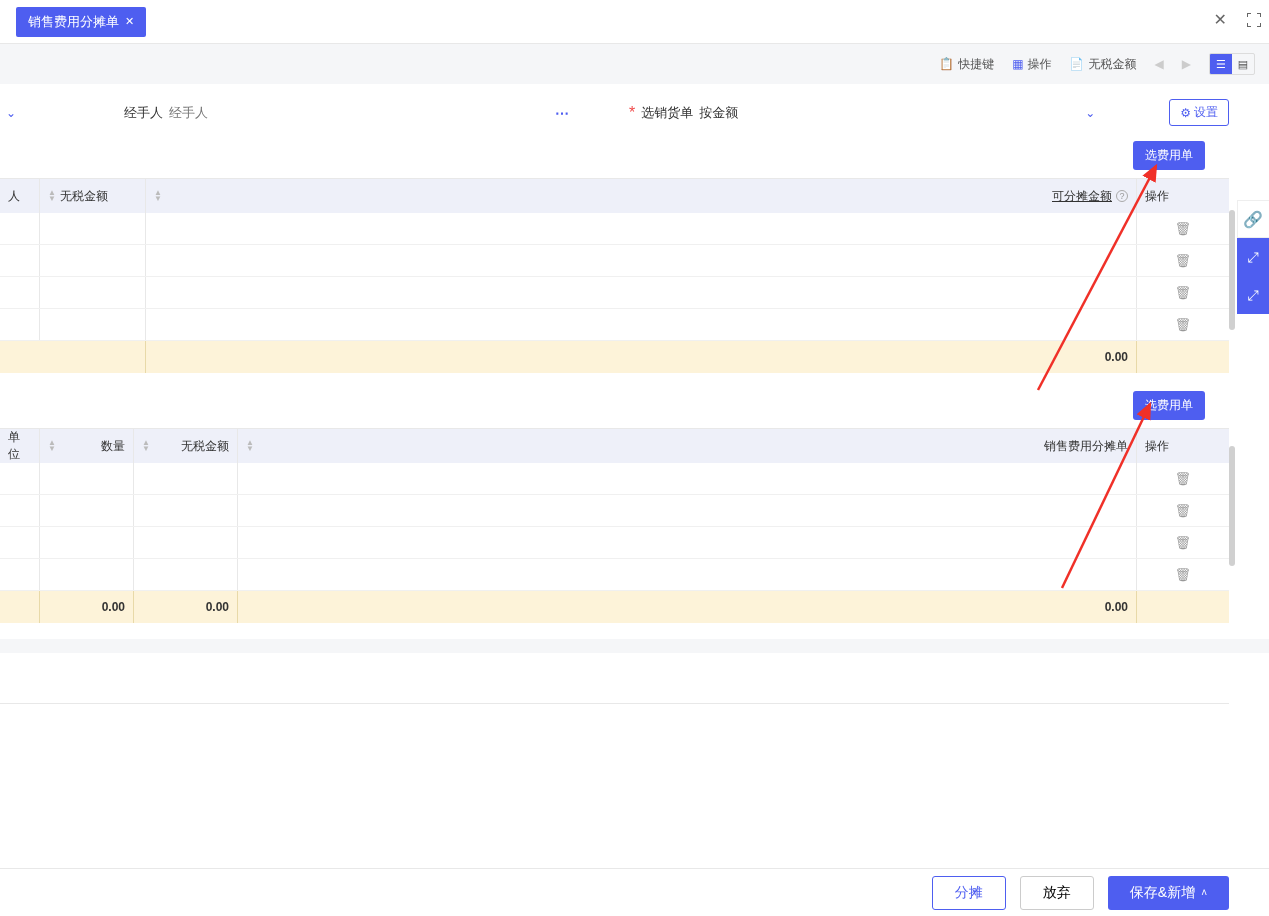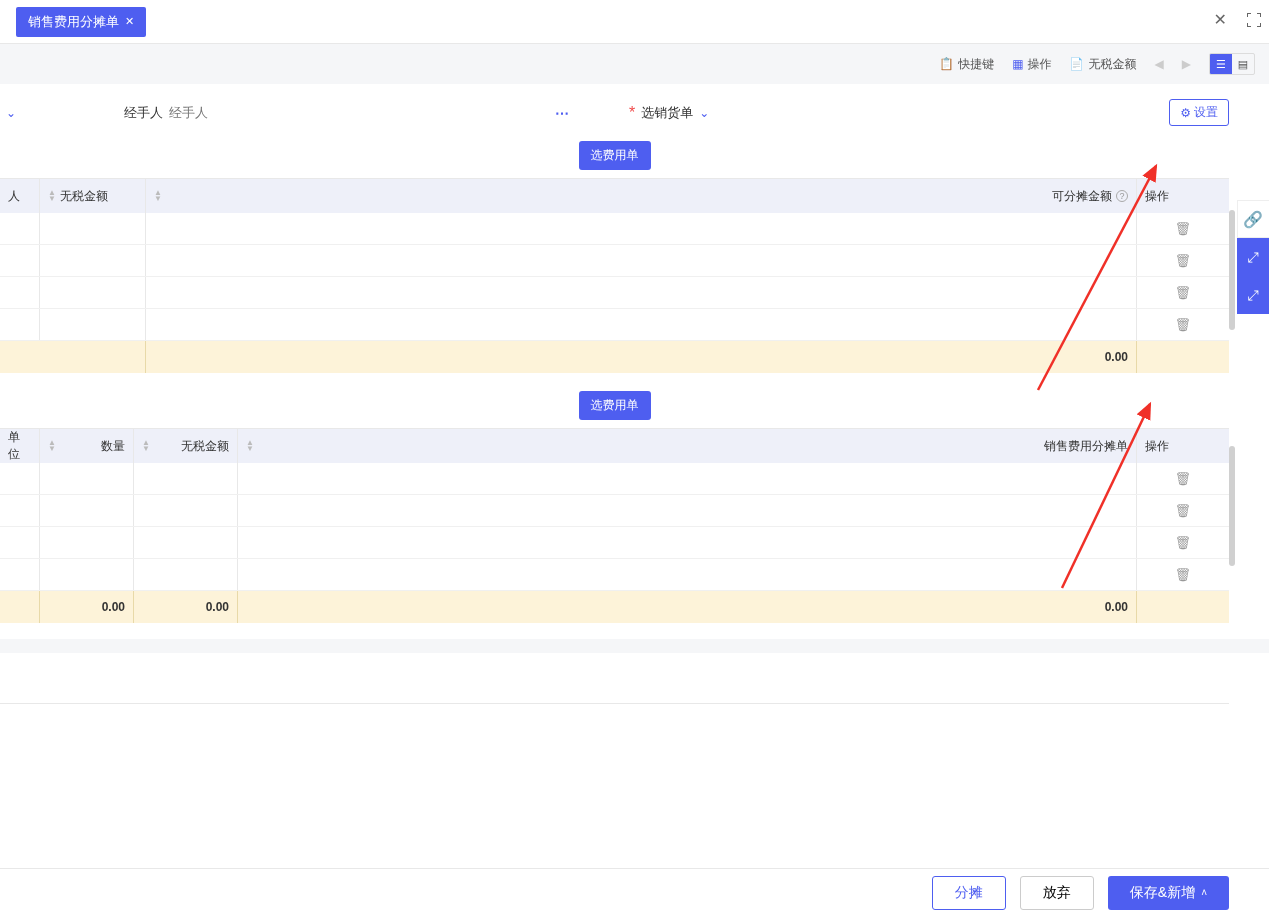--- a/index.html
+++ b/index.html
@@ -139,22 +139,22 @@
       padding: 4px 10px;
       font-size: 12px;
       border-radius: 3px;
       display: flex;
       align-items: center;
       gap: 3px;
       cursor: pointer;
     }
     .select-btn-row {
       display: flex;
-      justify-content: center;
-      padding-right: 40px;
+      justify-content: flex-end;
+      padding-right: 64px;
       margin-bottom: 8px;
     }
     .btn-primary {
       background: #4e5ef0;
       color: #fff;
       border: none;
       padding: 6px 12px;
       font-size: 12px;
       border-radius: 3px;
       cursor: pointer;
@@ -362,20 +362,21 @@
     <span class="chev-down">⌄</span>
   </div>
   <div class="form-field" style="margin-left:60px;">
     <label>经手人</label>
     <input type="text" class="placeholder" style="border: none; outline: none; font-size: 13px; width: 380px;" placeholder="经手人">
     <span class="dots-more">⋯</span>
   </div>
   <div class="form-field" style="margin-left:20px;">
     <span class="req-star">*</span>
     <label>选销货单</label>
+    <span class="value" style="width:380px;">按金额</span>
     <span class="chev-down">⌄</span>
   </div>
   <div class="settings-btn">
     <span>⚙</span>
     <span>设置</span>
   </div>
 </div>
 
 <div class="select-btn-row">
   <button class="btn-primary">选费用单</button>
@@ -391,21 +392,21 @@
           <span>▲</span>
           <span>▼</span>
         </span>
       <span>无税金额</span>
     </div>
     <div class="cell left" style="flex:1;">
       <span class="sort-icon">
           <span>▲</span>
           <span>▼</span>
         </span>
-      <span style="margin-left:auto;">可分摊金额</span>
+      <span style="margin-left:auto;text-decoration:underline;">可分摊金额</span>
       <span class="help-icon">?</span>
     </div>
     <div class="cell action-cell left">
       <span>操作</span>
     </div>
   </div>
   <div class="table-row">
       <div class="cell left" style="width:40px;"></div>
       <div class="cell left" style="width:106px;"></div>
       <div class="cell" style="flex:1;"></div>

